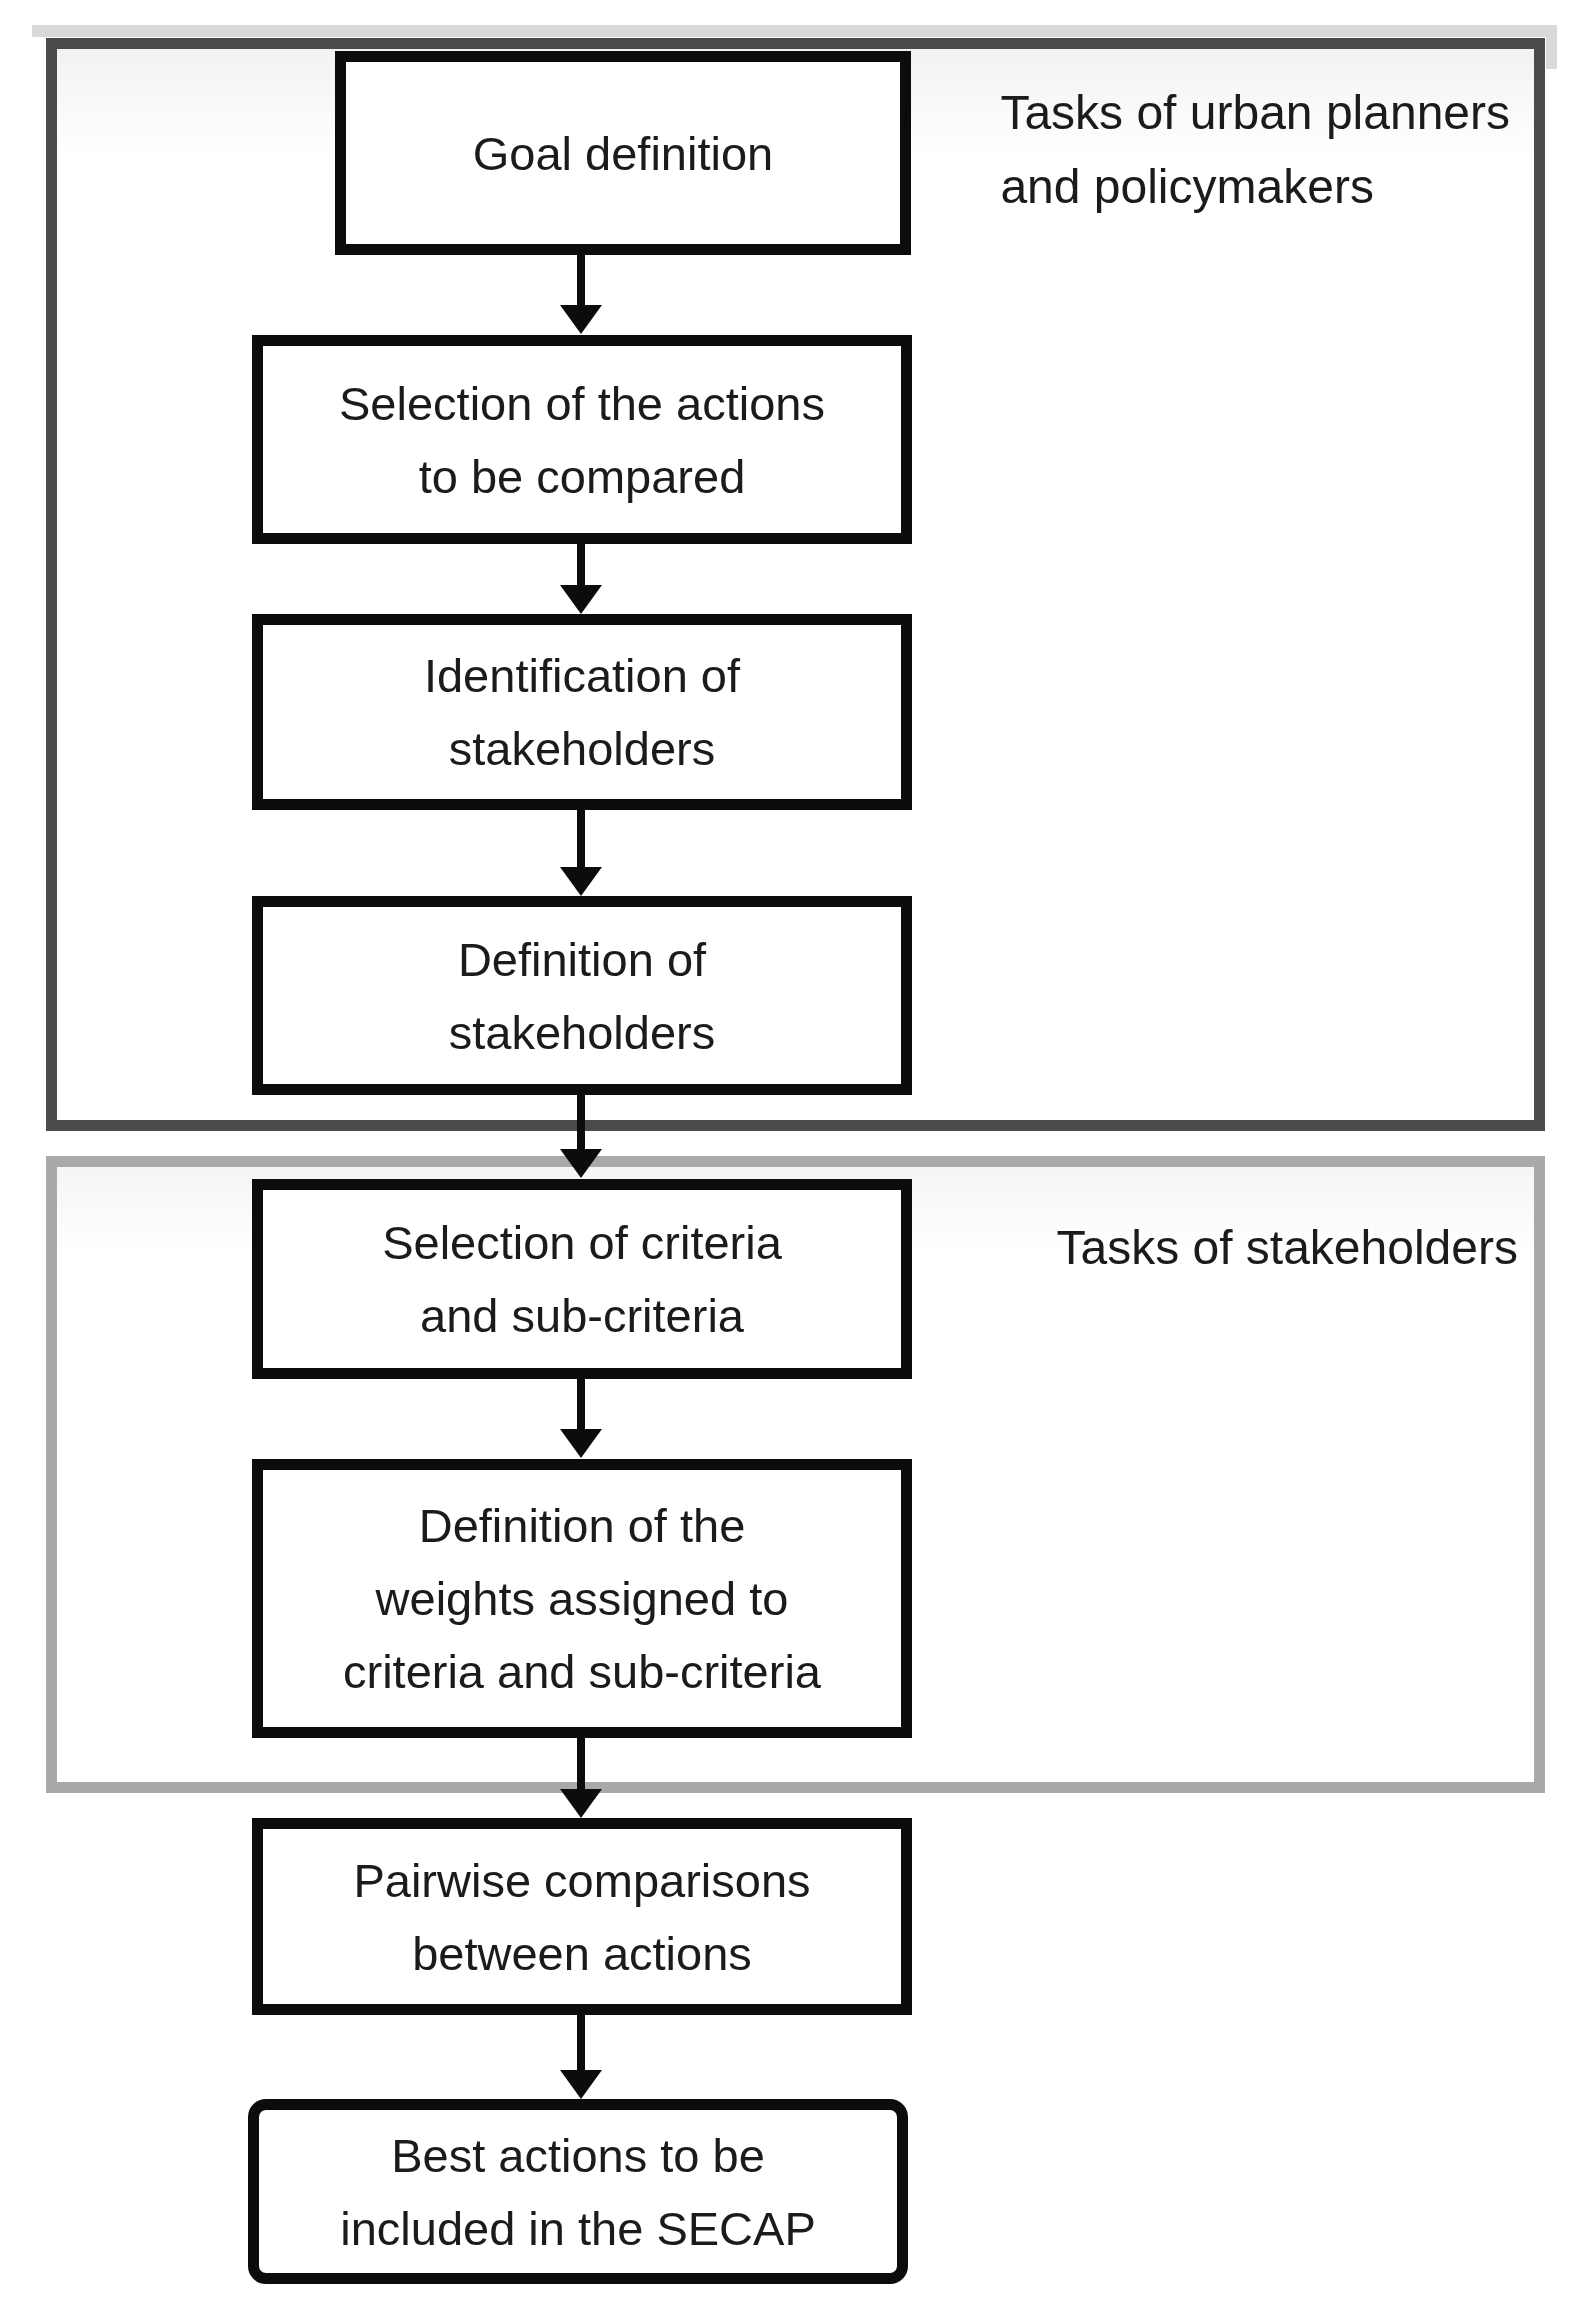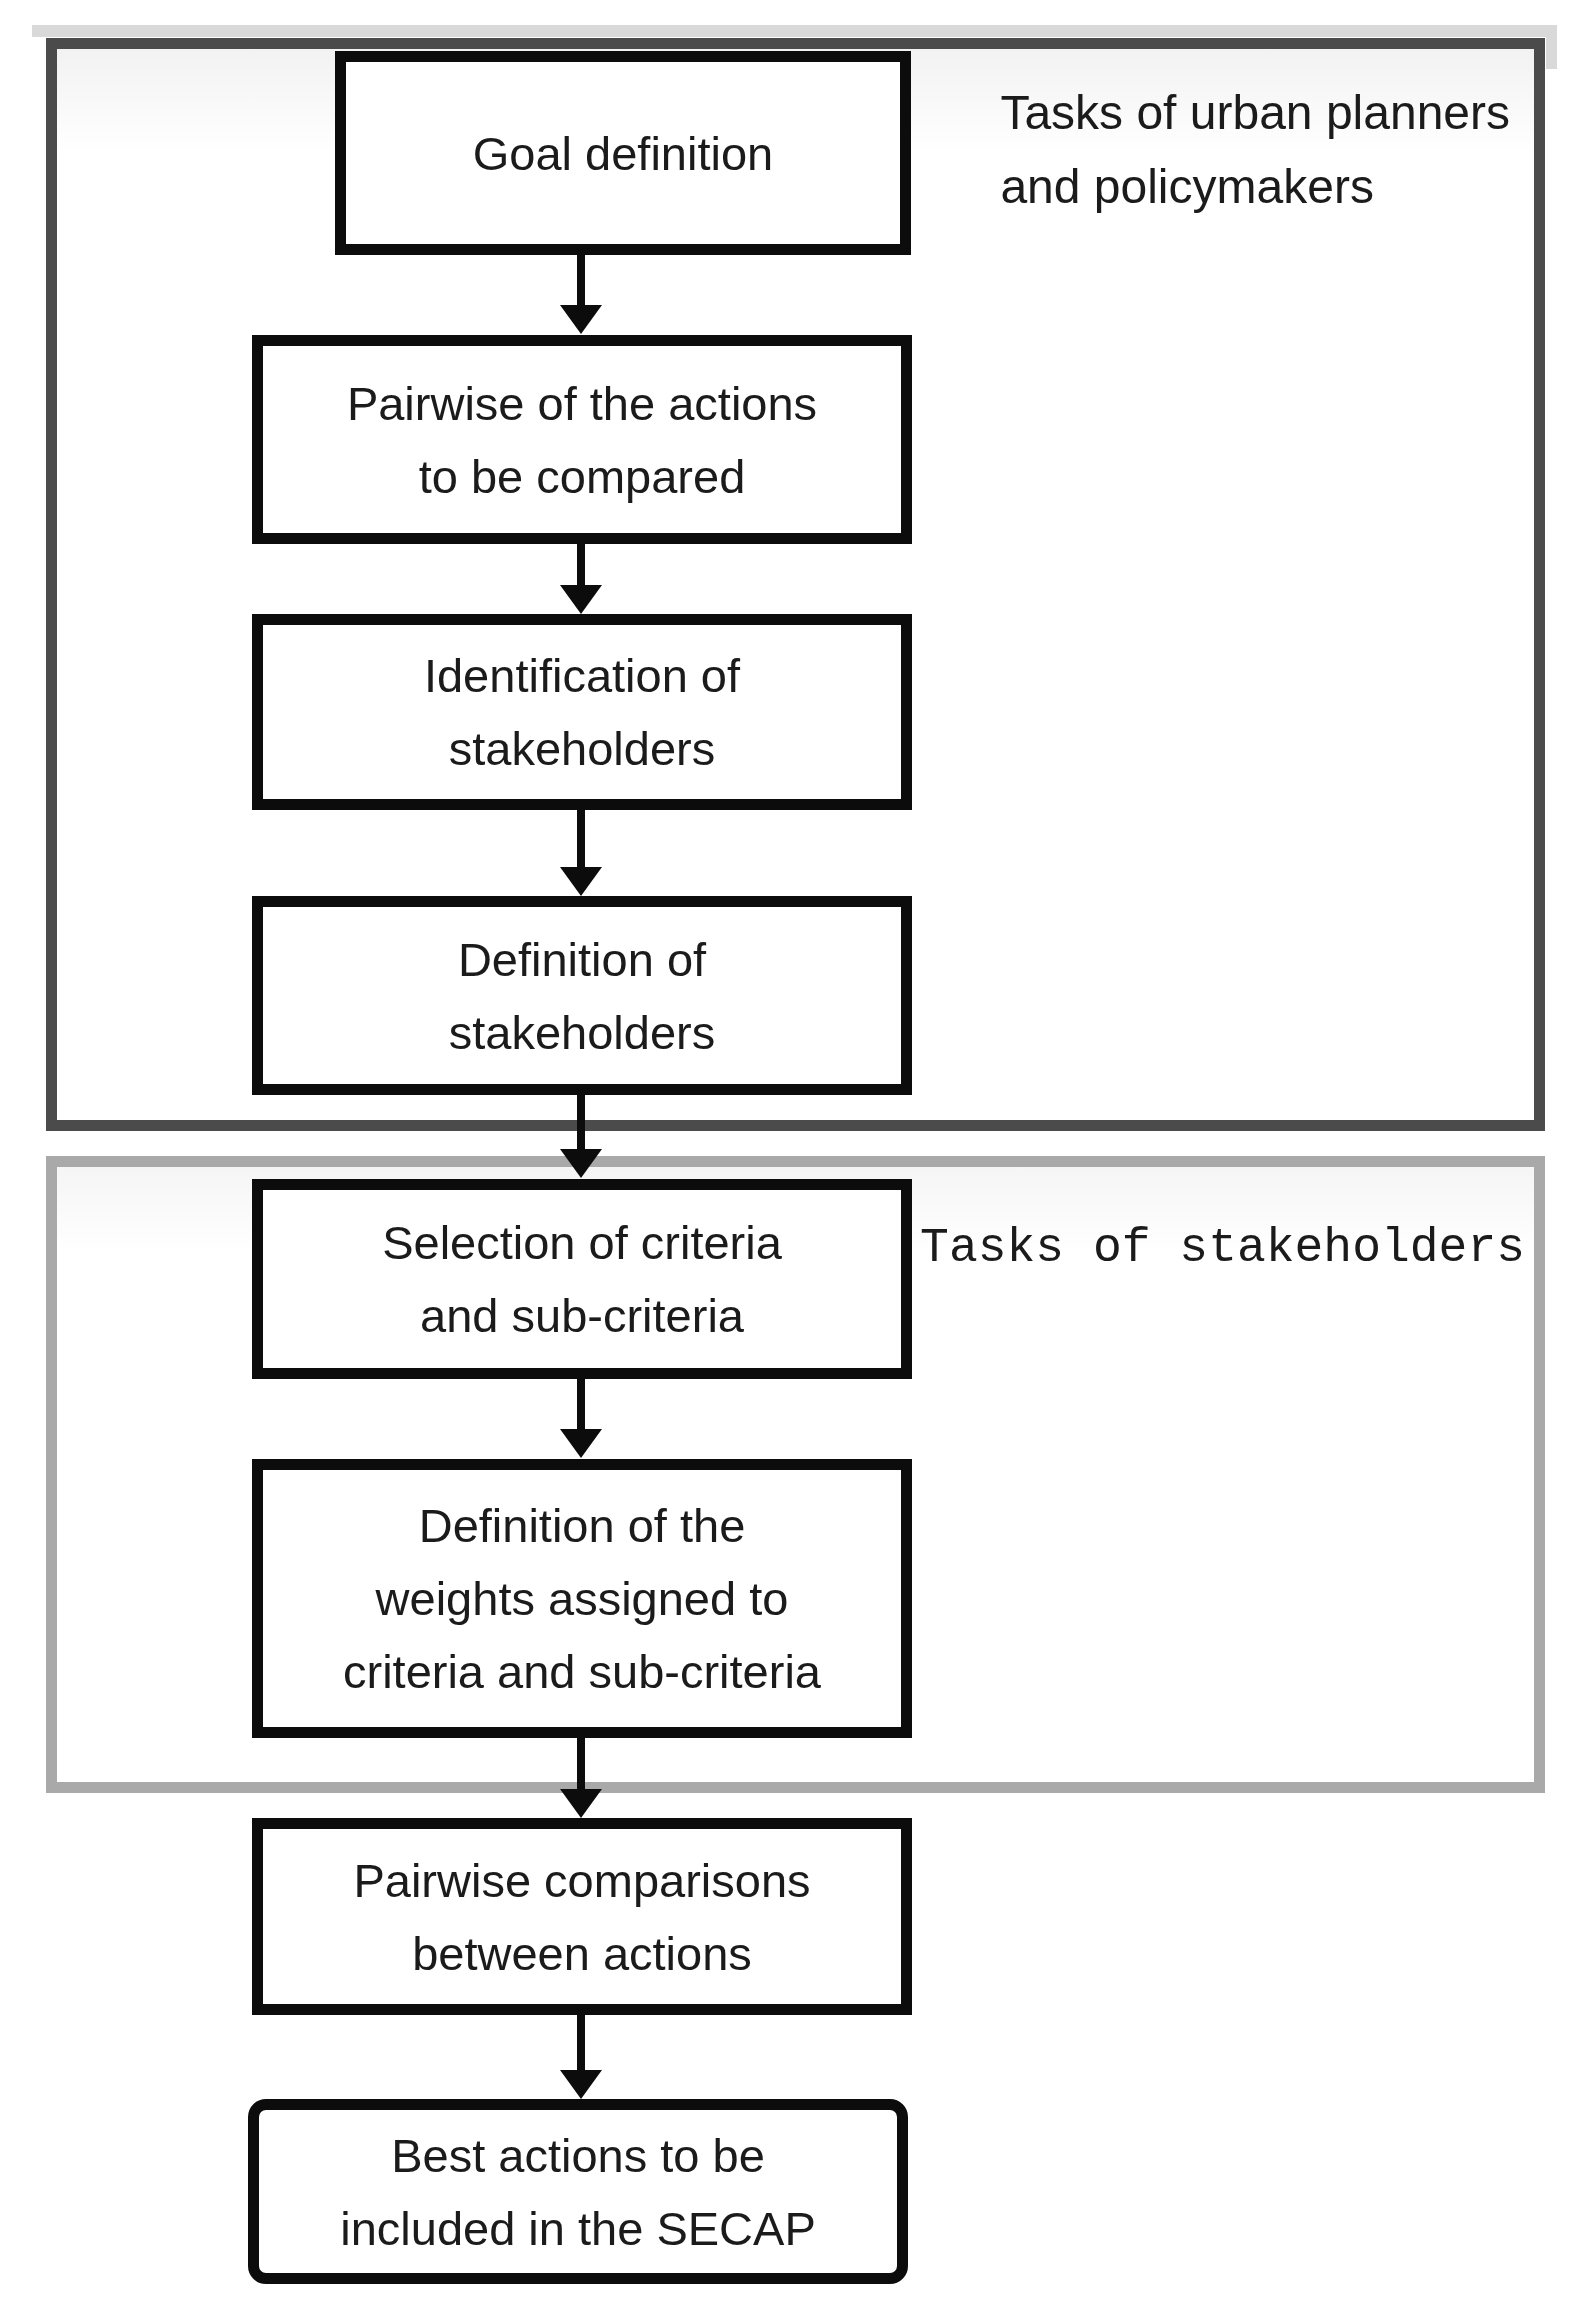--- a/index.html
+++ b/index.html
@@ -64,21 +64,21 @@
   .group-label {
     position: absolute;
     z-index: 2;
     text-align: left;
     font-size: 48px;
     line-height: 74px;
     white-space: pre-line;
     color: var(--text);
   }
   .group-label-1 { top: 76px; right: 61px; }
-  .group-label-2 { top: 1211px; right: 46px; font-family: Liberation Mono, monospace; }
+  .group-label-2 { top: 1211px; right: 53px; }
 
   
   .step {
     position: absolute;
     z-index: 3;
     border: 11.5px solid var(--step-border);
     background: #ffffff;
     display: flex;
     align-items: center;
     justify-content: center;
@@ -139,21 +139,21 @@
 
   <div class="group group-1"></div>
 
   <div class="group group-2"></div>
 
   <div class="group-label group-label-1">Tasks of urban planners
 and policymakers</div>
   <div class="group-label group-label-2">Tasks of stakeholders</div>
 
   <div class="step step-1">Goal definition</div>
-  <div class="step step-2">Pairwise of the actions
+  <div class="step step-2">Selection of the actions
 to be compared</div>
   <div class="step step-3">Identification of
 stakeholders</div>
   <div class="step step-4">Definition of
 stakeholders</div>
   <div class="step step-5">Selection of criteria
 and sub-criteria</div>
   <div class="step step-6">Definition of the
 weights assigned to
 criteria and sub-criteria</div>

